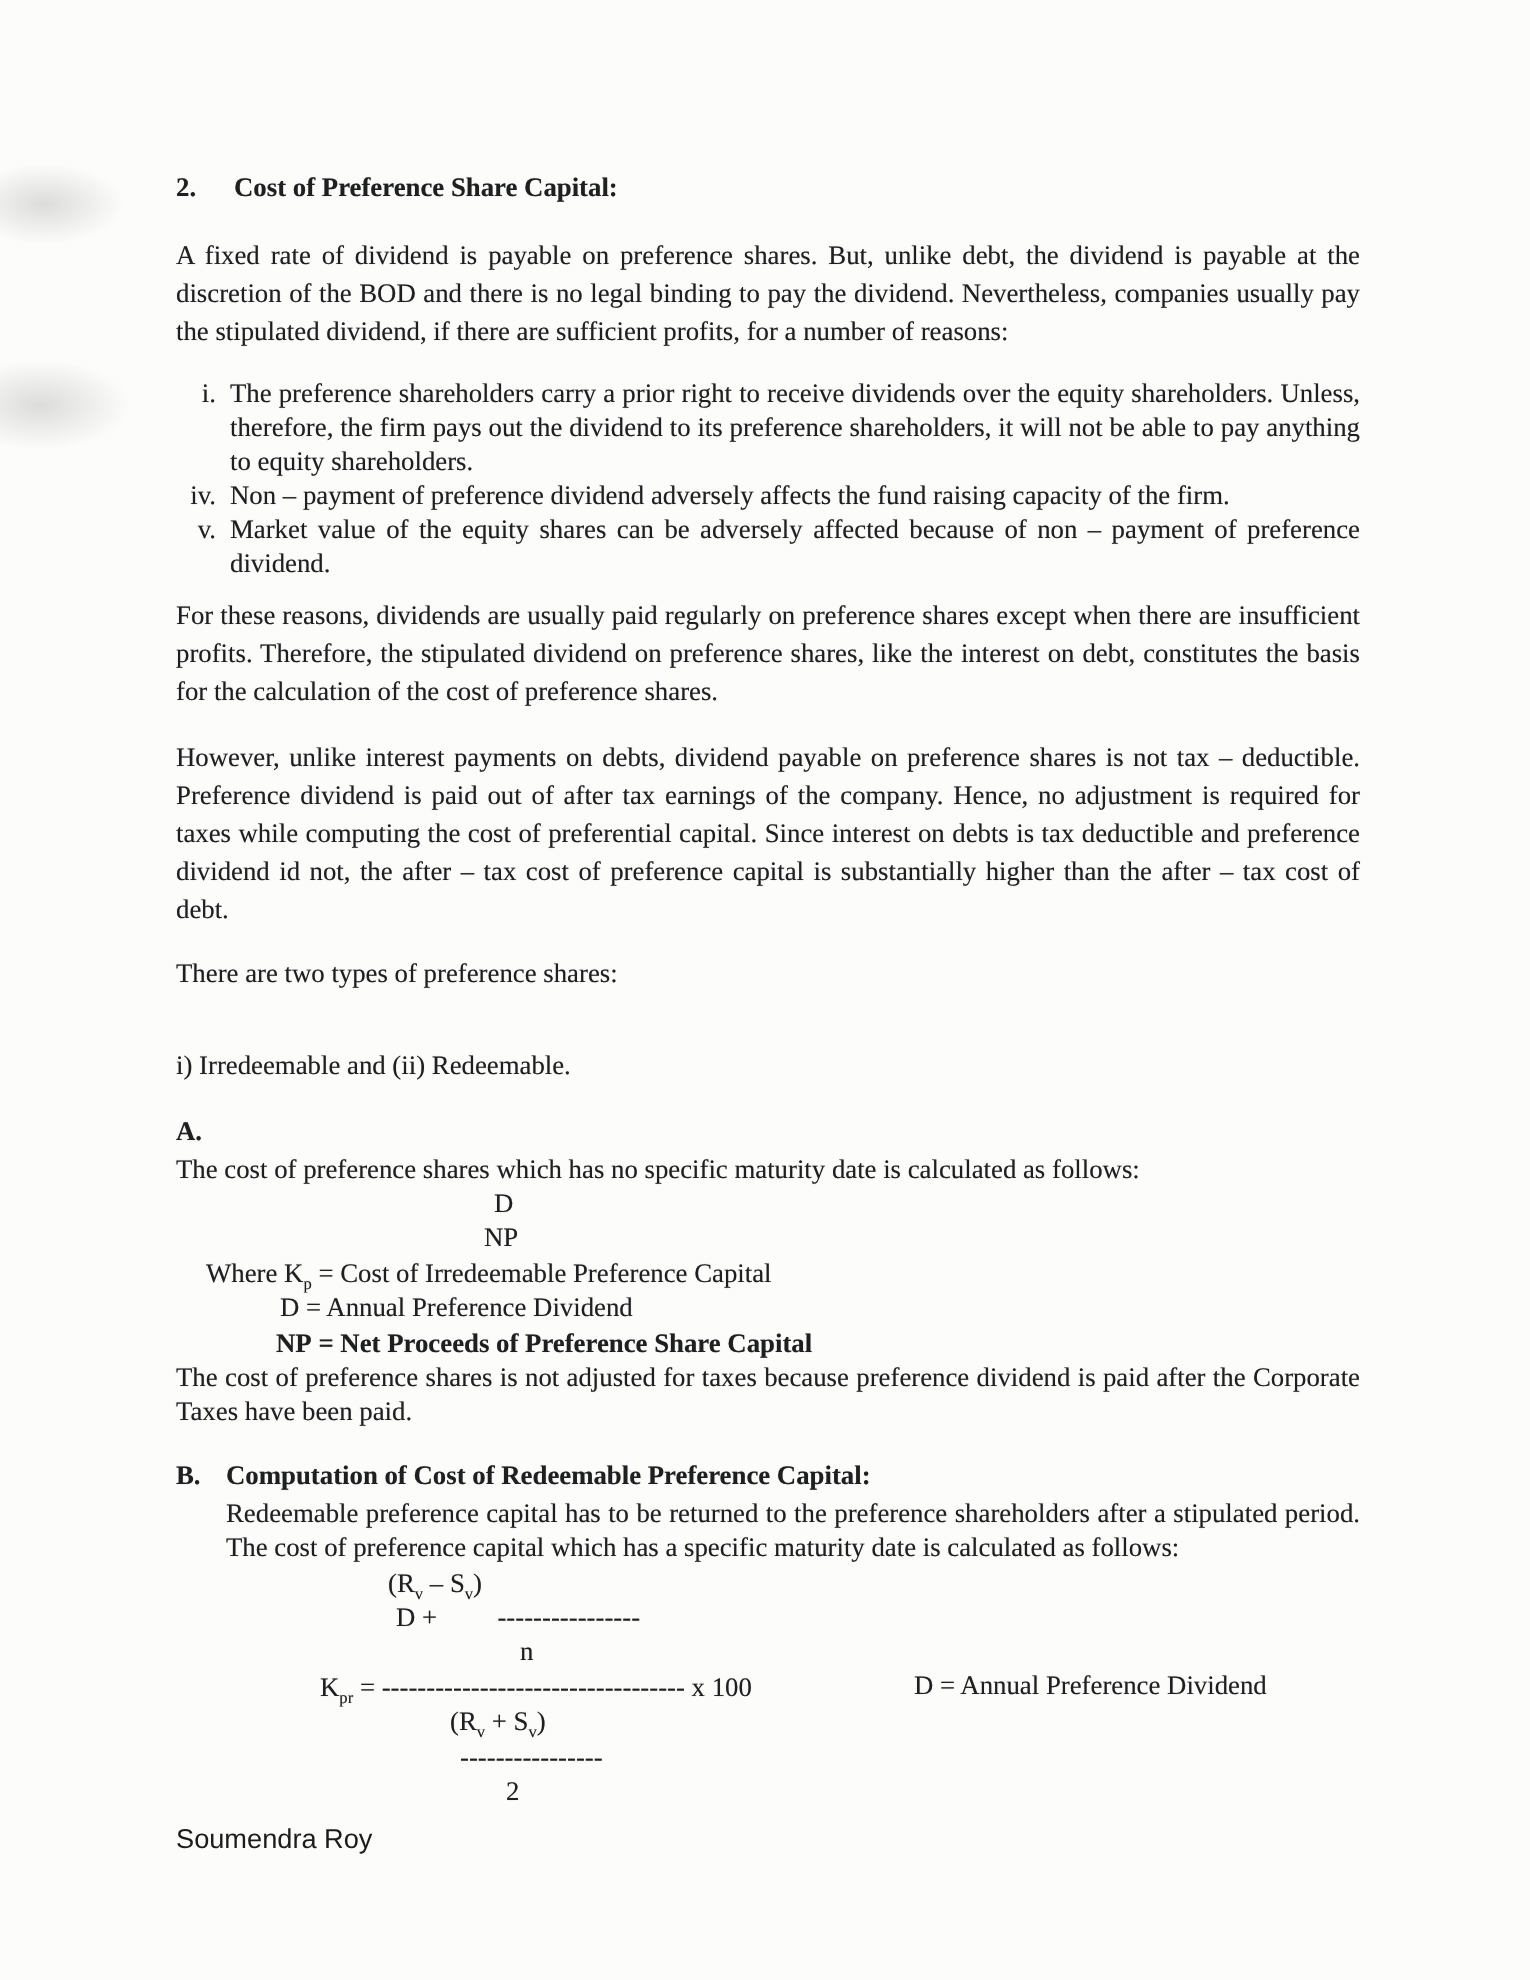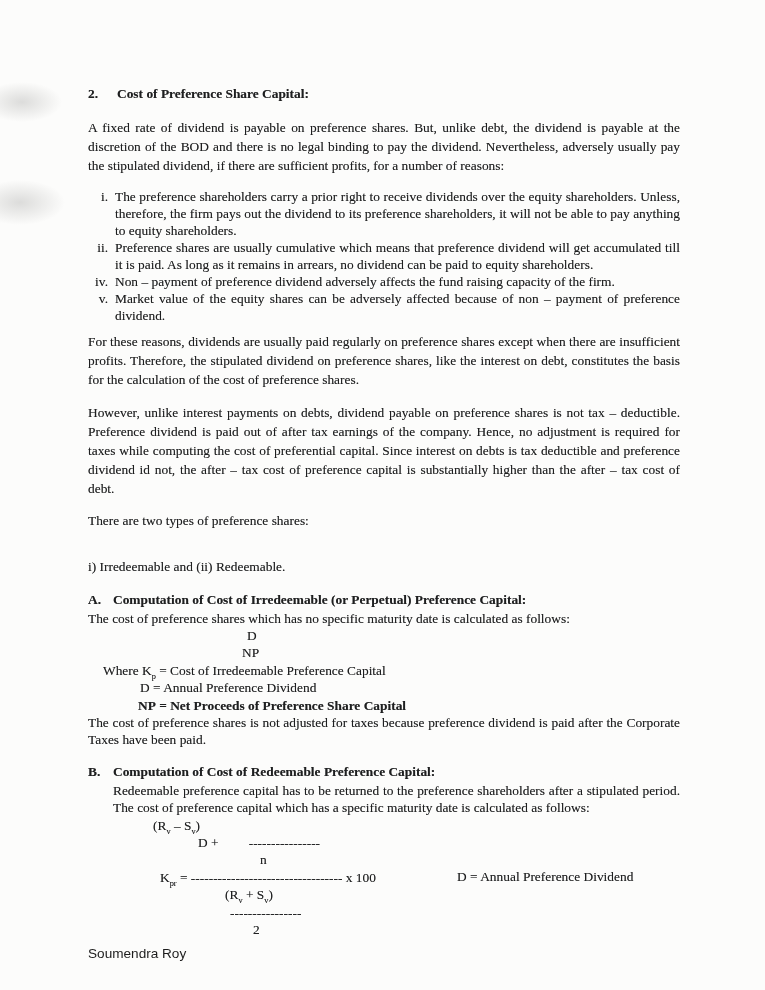--- a/index.html
+++ b/index.html
@@ -39,21 +39,21 @@
   .gap13{margin-top:13px;}
   .tight{line-height:17.4px;}
   .frow{white-space:pre;line-height:17.4px;}
   .note{text-align:justify;line-height:17.4px;}
   .indented{margin-left:25px;}
   sub{font-size:0.62em;line-height:0;}
   .whereA .w0{padding-left:15px;}
   .whereA .w1{padding-left:52px;}
   .whereA .w2{padding-left:50px;font-weight:bold;}
   .formulaB{position:relative;line-height:17.4px;}
-  .fb-r1{margin-left:65px;}
+  .fb-r1{margin-left:106px;}
   .fb-r2{margin-left:110px;}
   .fb-r3{margin-left:172px;}
   .fb-r4{margin-left:72px;}
   .fb-r5{margin-left:137px;}
   .fb-r6{margin-left:142px;}
   .fb-r7{margin-left:165px;}
   .legend{position:absolute;left:329px;top:17px;width:266px;line-height:17.4px;white-space:pre;}
   .lg1{padding-left:40px;}
   .footer{
     margin-top:6px;
@@ -69,50 +69,45 @@
   <div class="smudge s1"></div>
   <div class="smudge s2"></div>
 
   <div class="content">
 
     <div class="h-row">
       <span class="h-num">2.</span>
       <span>Cost of Preference Share Capital:</span>
     </div>
 
-    <p class="para first">A fixed rate of dividend is payable on preference shares. But, unlike debt, the dividend is payable at the discretion of the BOD and there is no legal binding to pay the dividend. Nevertheless, adversely usually pay the stipulated dividend, if there are sufficient profits, for a number of reasons:</p>
+    <p class="para first">A fixed rate of dividend is payable on preference shares. But, unlike debt, the dividend is payable at the discretion of the BOD and there is no legal binding to pay the dividend. Nevertheless, companies usually pay the stipulated dividend, if there are sufficient profits, for a number of reasons:</p>
 
     <div class="list">
       <div class="li">
         <span class="li-m">i.</span>
         <span class="li-t">The preference shareholders carry a prior right to receive dividends over the equity shareholders. Unless, therefore, the firm pays out the dividend to its preference shareholders, it will not be able to pay anything to equity shareholders.</span>
-      </div>
-      <div class="li">
-        <span class="li-m">ii.</span>
-        <span class="li-t">Preference shares are usually cumulative which means that preference dividend will get accumulated till it is paid. As long as it remains in arrears, no dividend can be paid to equity shareholders.</span>
       </div>
       <div class="li">
         <span class="li-m">iv.</span>
         <span class="li-t">Non – payment of preference dividend adversely affects the fund raising capacity of the firm.</span>
       </div>
       <div class="li">
         <span class="li-m">v.</span>
         <span class="li-t">Market value of the equity shares can be adversely affected because of non – payment of preference dividend.</span>
       </div>
     </div>
 
     <p class="para">For these reasons, dividends are usually paid regularly on preference shares except when there are insufficient profits. Therefore, the stipulated dividend on preference shares, like the interest on debt, constitutes the basis for the calculation of the cost of preference shares.</p>
     <p class="para">However, unlike interest payments on debts, dividend payable on preference shares is not tax – deductible. Preference dividend is paid out of after tax earnings of the company. Hence, no adjustment is required for taxes while computing the cost of preferential capital. Since interest on debts is tax deductible and preference dividend id not, the after – tax cost of preference capital is substantially higher than the after – tax cost of debt.</p>
 
     <p class="para">There are two types of preference shares:</p>
     <p class="para gap11">i) Irredeemable and (ii) Redeemable.</p>
 
     <div class="h-row gap10">
       <span class="sec-label">A.</span>
-      <span>Computation of Cost of Irredeemable (or Perpetual) Preference Capital:</span>
     </div>
     <div class="tight">The cost of preference shares which has no specific maturity date is calculated as follows:</div>
 
     <div>
       <div class="frow" style="margin-left:159px">D</div>
       <div class="frow" style="margin-left:154px">NP</div>
     </div>
 
     <div class="whereA tight">
       <div class="frow w0"><span>Where K</span><sub>p</sub><span> = Cost of Irredeemable Preference Capital</span></div>

